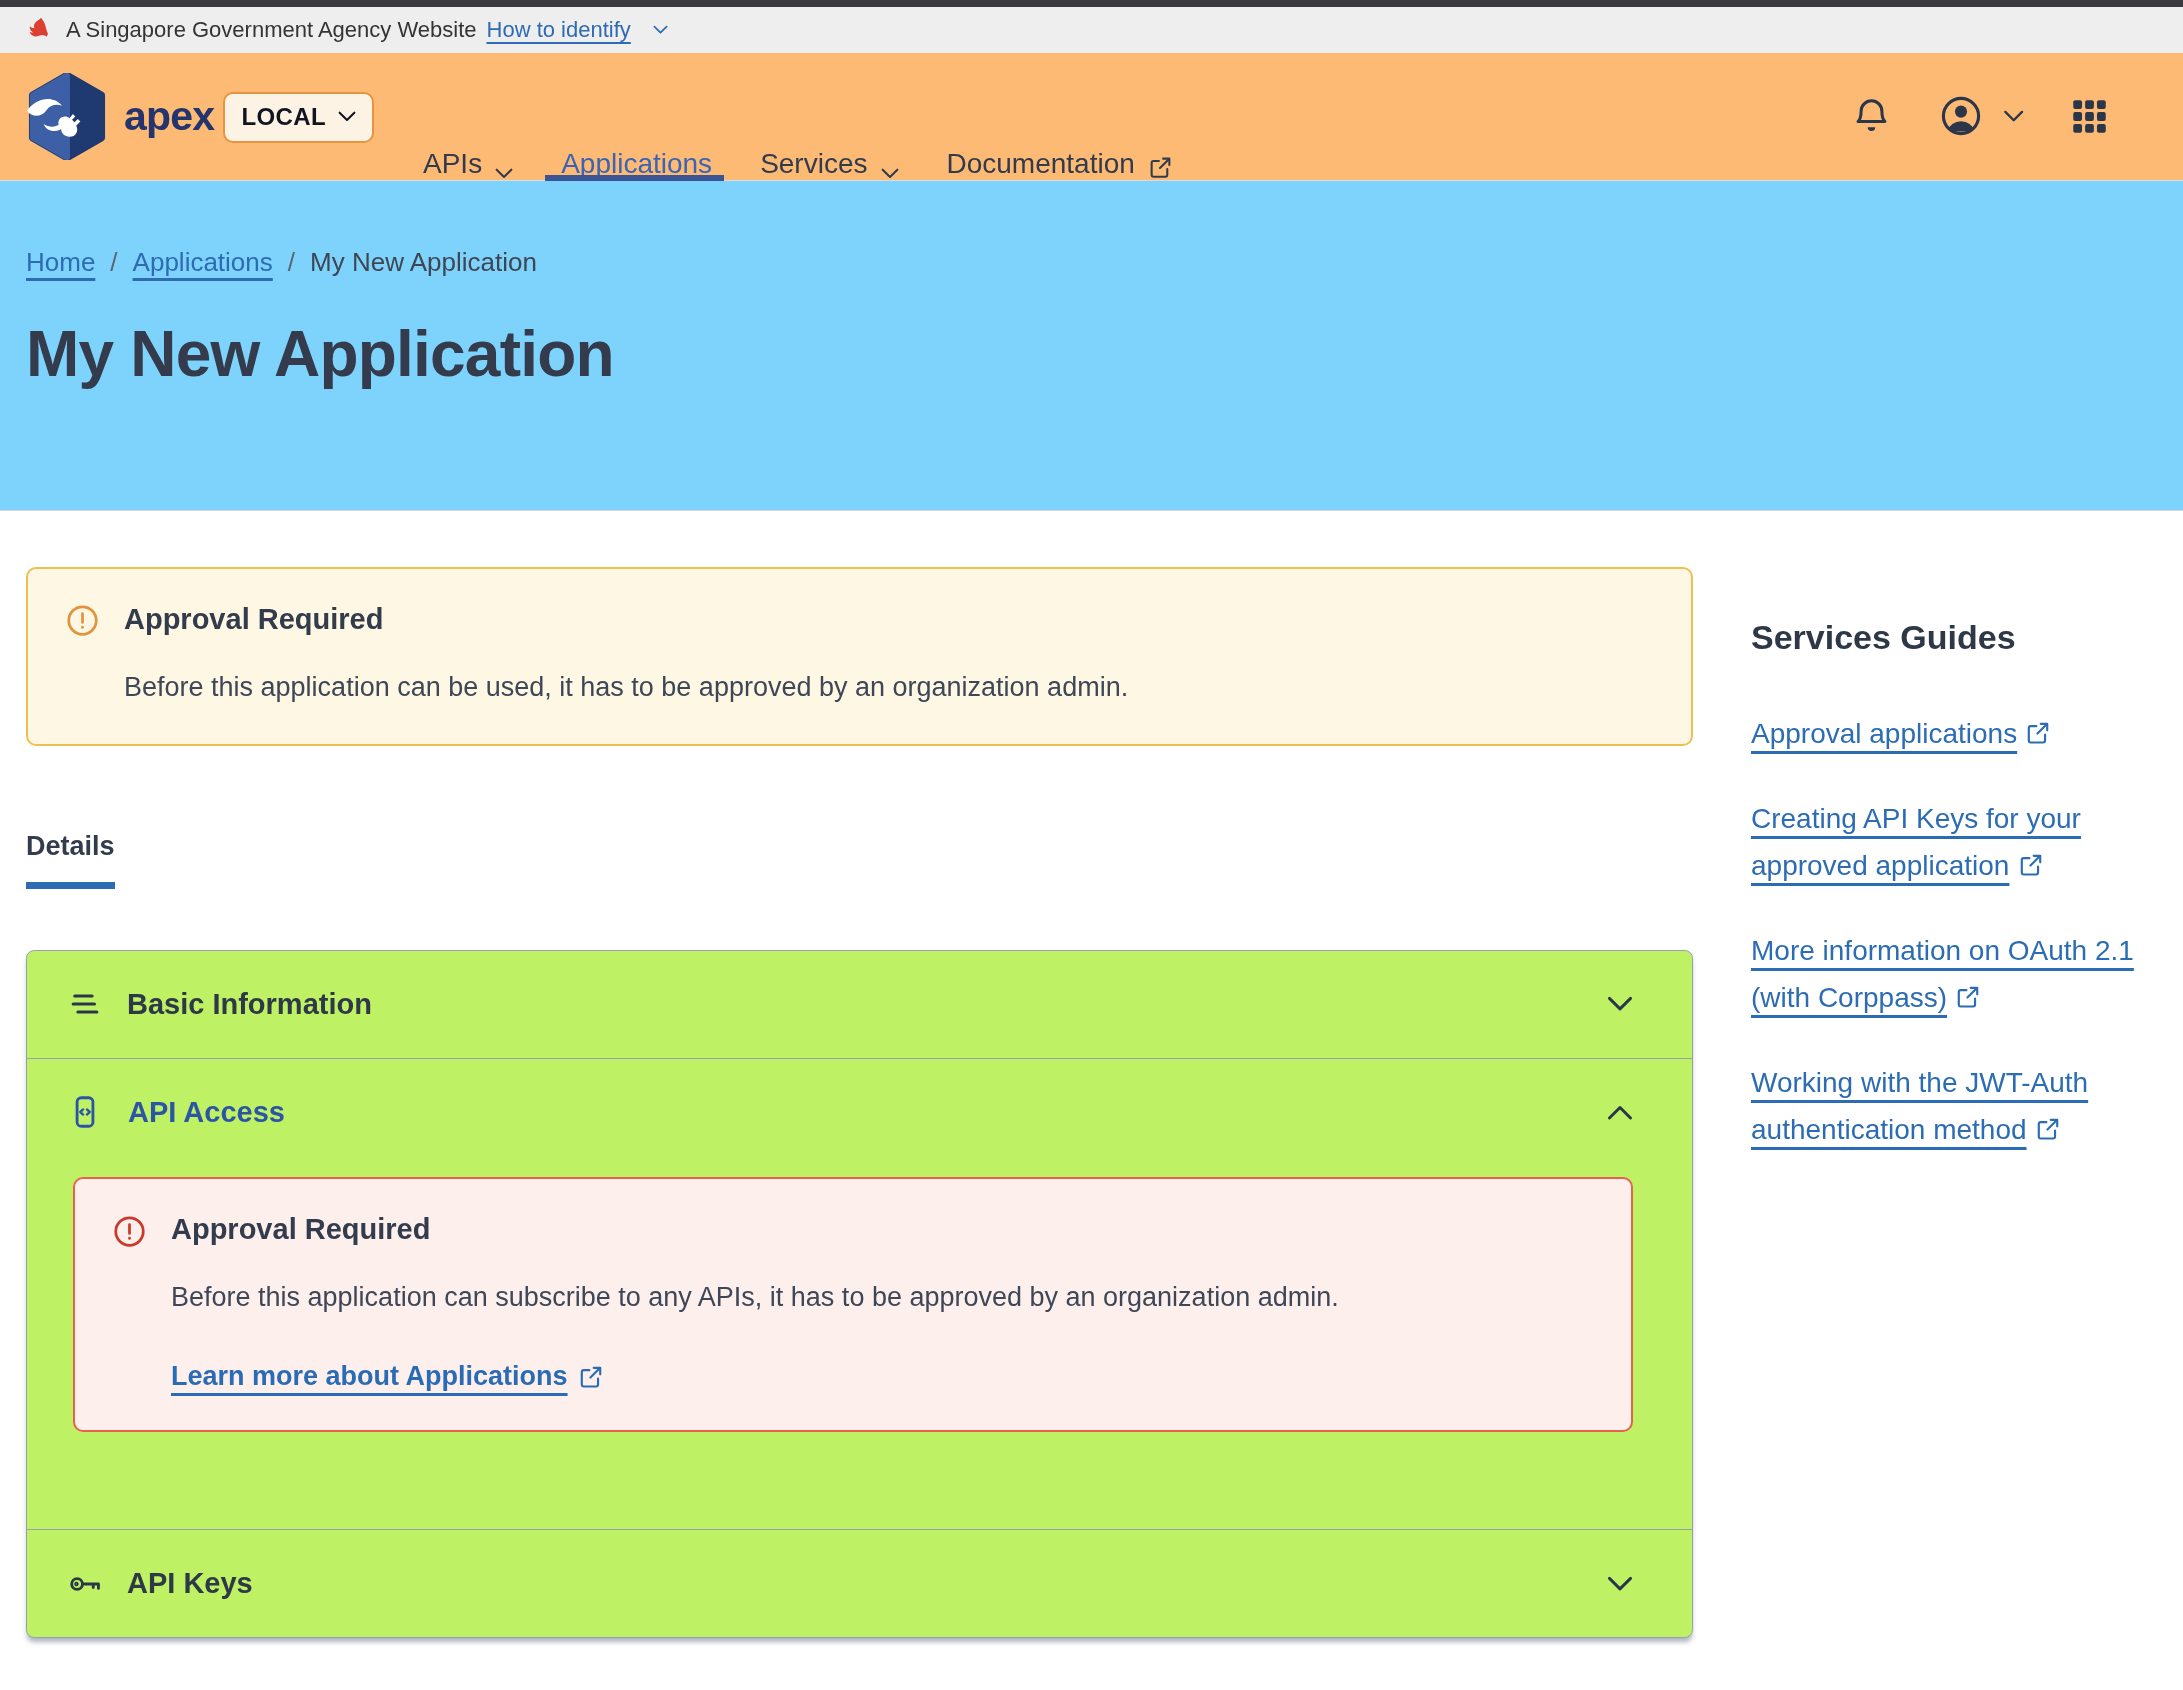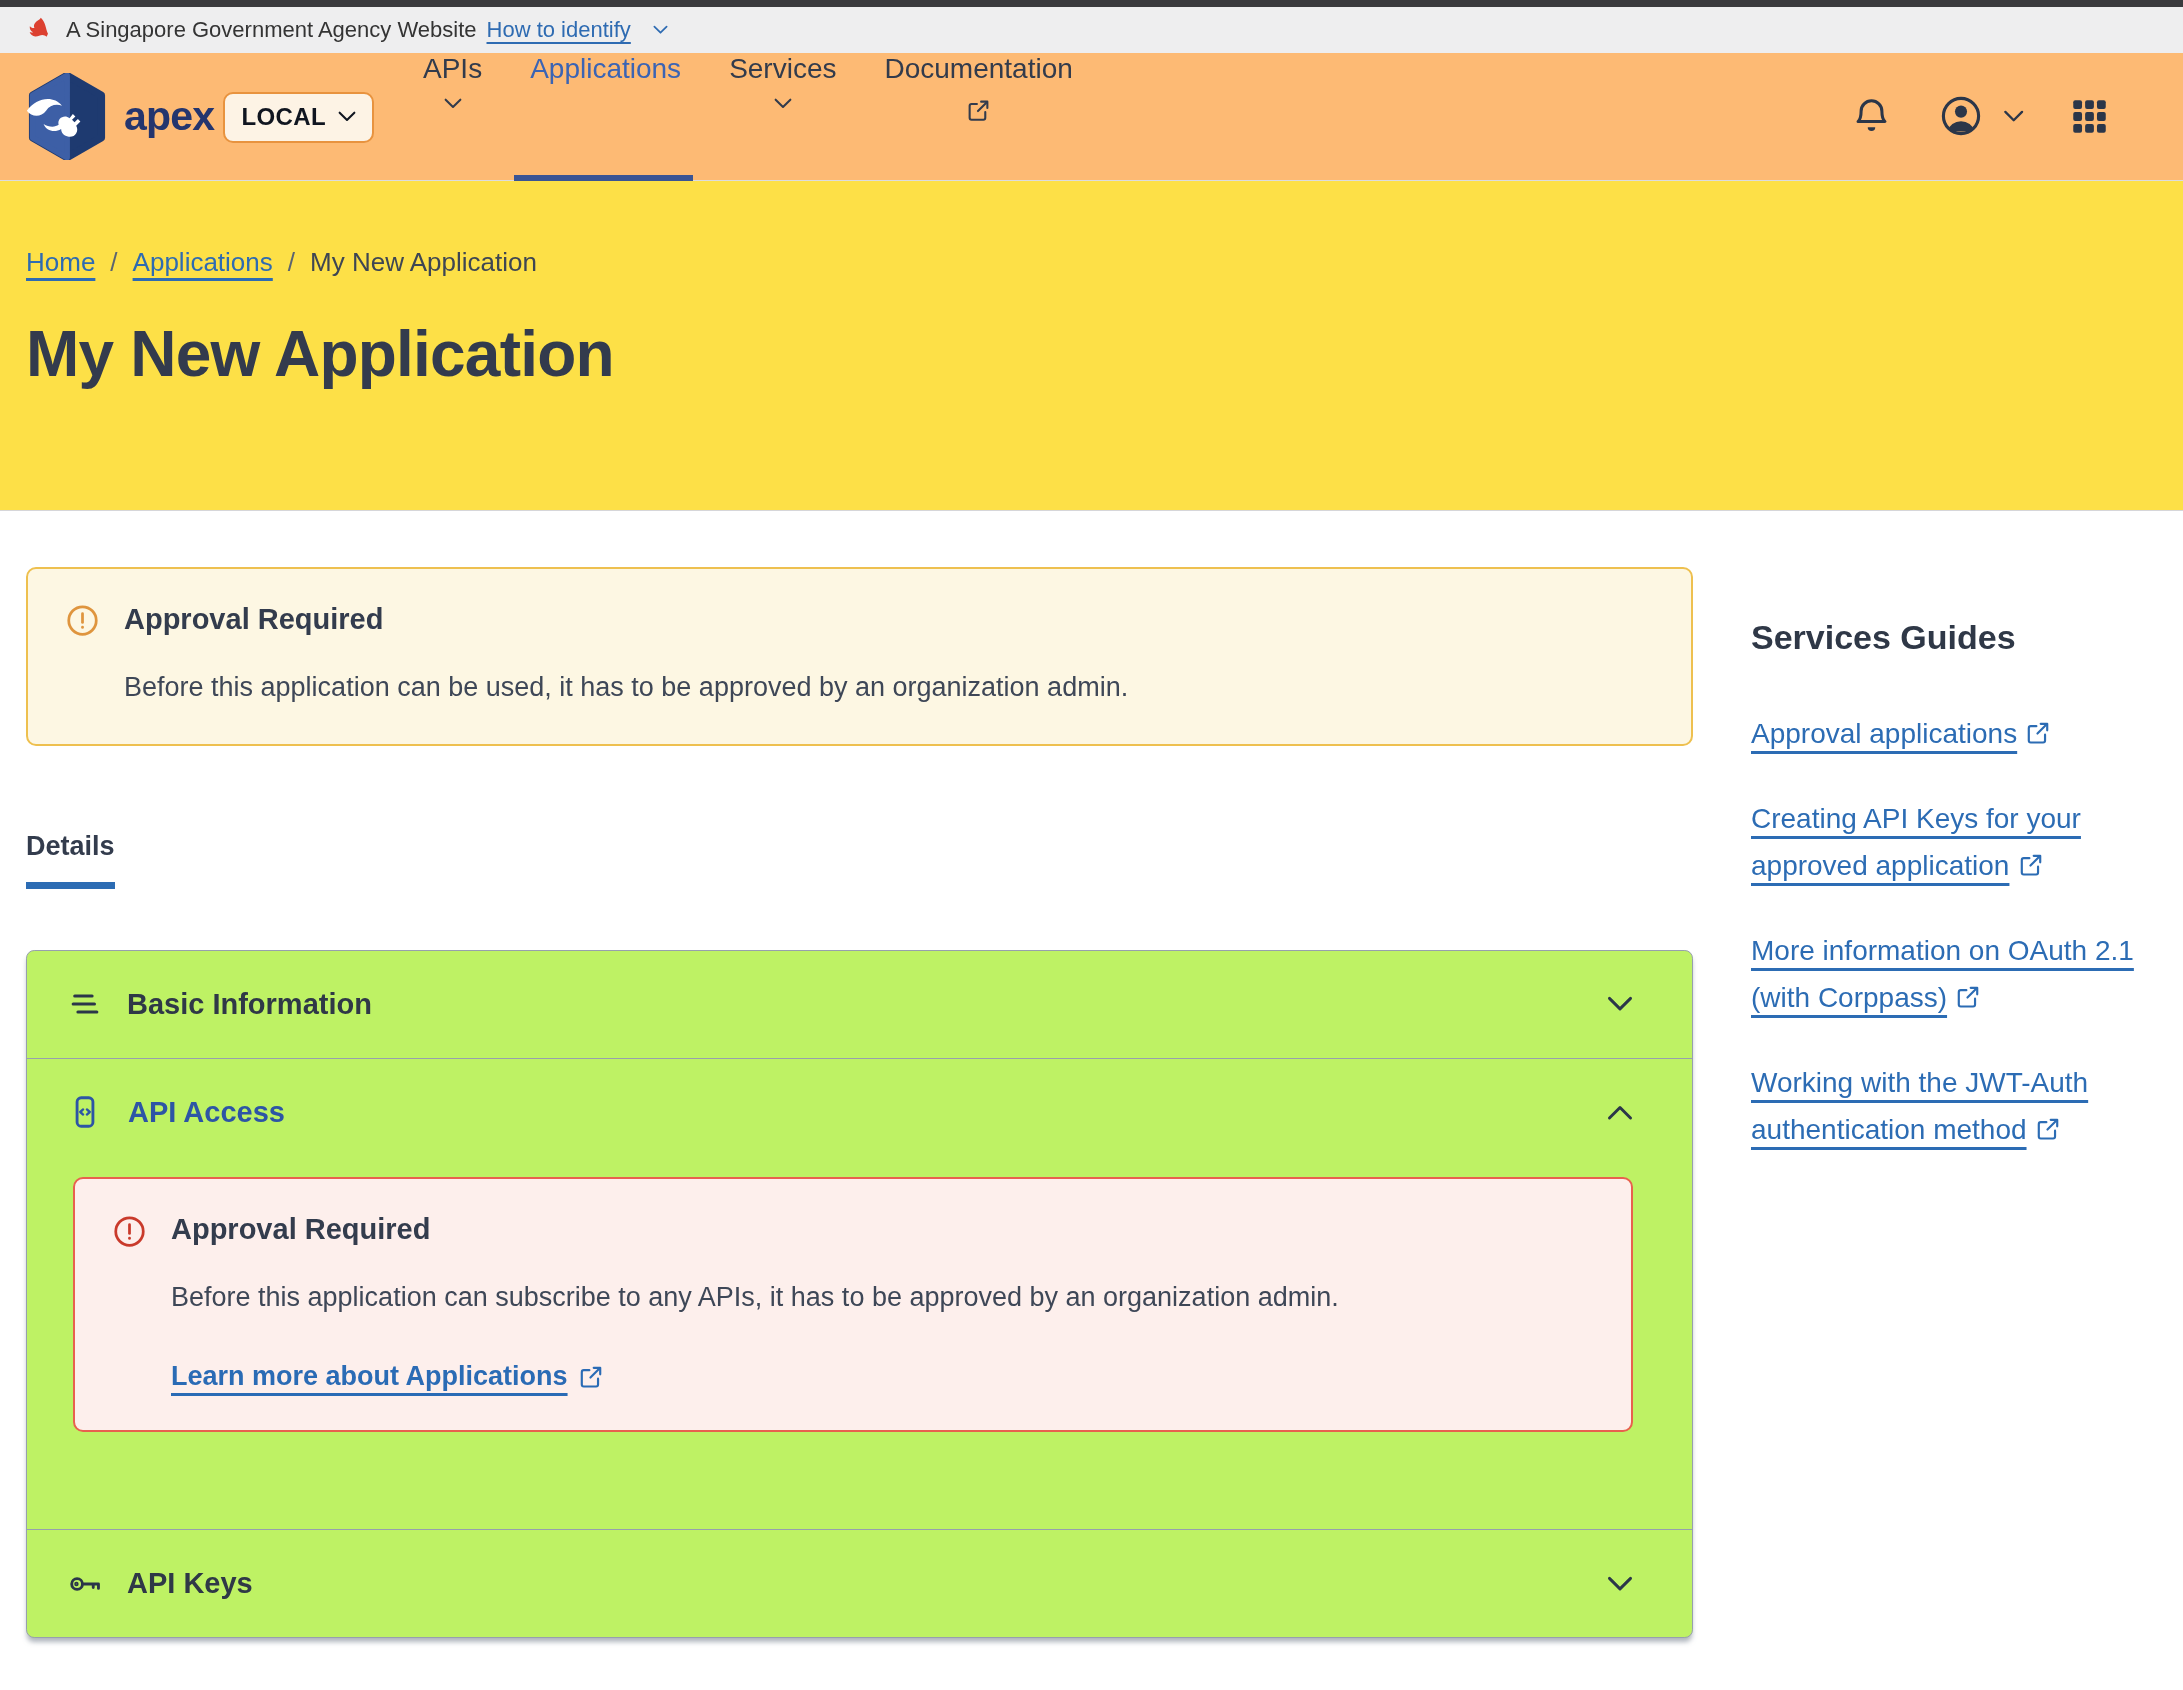--- a/index.html
+++ b/index.html
@@ -31,35 +31,35 @@
   .brand .wordmark { font-size:41px; font-weight:bold; color:#24356e; letter-spacing:-0.8px; }
   .env-badge {
     position:absolute; left:223px; top:39px; height:51px; padding:0 16.4px;
     border:2.5px solid #e8933f; border-radius:10px; background:#fdf3e5;
     display:flex; align-items:center; gap:11.5px; cursor:pointer;
   }
   .env-badge .label { font-size:24px; font-weight:bold; color:#101520; letter-spacing:0.4px; }
   .env-badge .chev { width:18px; height:11.5px; stroke:#101520; }
   nav { position:absolute; left:423px; top:0; height:100%; display:flex; gap:48px; }
   .nav-item {
-    position:relative; height:100%; display:flex; align-items:center; gap:13px;
-    font-size:28px; color:#323b4c; cursor:pointer;flex-direction:column;
+    position:relative; height:100%; display:flex; align-items:flex-end; gap:13px;
+    font-size:28px; color:#323b4c; cursor:pointer;
   }
   .nav-item .chev { width:18px; height:11.5px; stroke:#323b4c; }
   .nav-item .ext { width:25px; height:25px; color:#323b4c; }
   .nav-item.active { color:#3b64b4; }
   .nav-item.active::after {
     content:""; position:absolute; left:-16.4px; right:-11.5px; bottom:-1.6px; height:6.6px; background:#3a5494;
   }
   .header-icons { position:absolute; right:74px; top:0; height:100%; display:flex; align-items:center; gap:46px; }
   .hicon { display:flex; align-items:center; gap:20px; cursor:pointer; }
   .hicon svg { display:block; }
 
   
-  .hero { height:330px; background:#fde047; border-bottom:1.6px solid #d6d6d9; padding:66px 0 0 26px; }
+  .hero { height:330px; background:#7dd3fc; border-bottom:1.6px solid #d6d6d9; padding:66px 0 0 26px; }
   .breadcrumb { font-size:26px; color:#3e4653; display:flex; align-items:center; gap:15px; }
   .breadcrumb a {
     color:#2e6bb2; text-decoration:underline; text-decoration-thickness:2.5px; text-underline-offset:7.4px;
   }
   .breadcrumb .sep { color:#5b6470; }
   .page-title { margin-top:39px; font-size:64px; font-weight:800; color:#333b4d; letter-spacing:-0.8px; }
 
   
   .main { position:relative; }
   .content { width:1667px; margin:56px 0 0 26px; }

